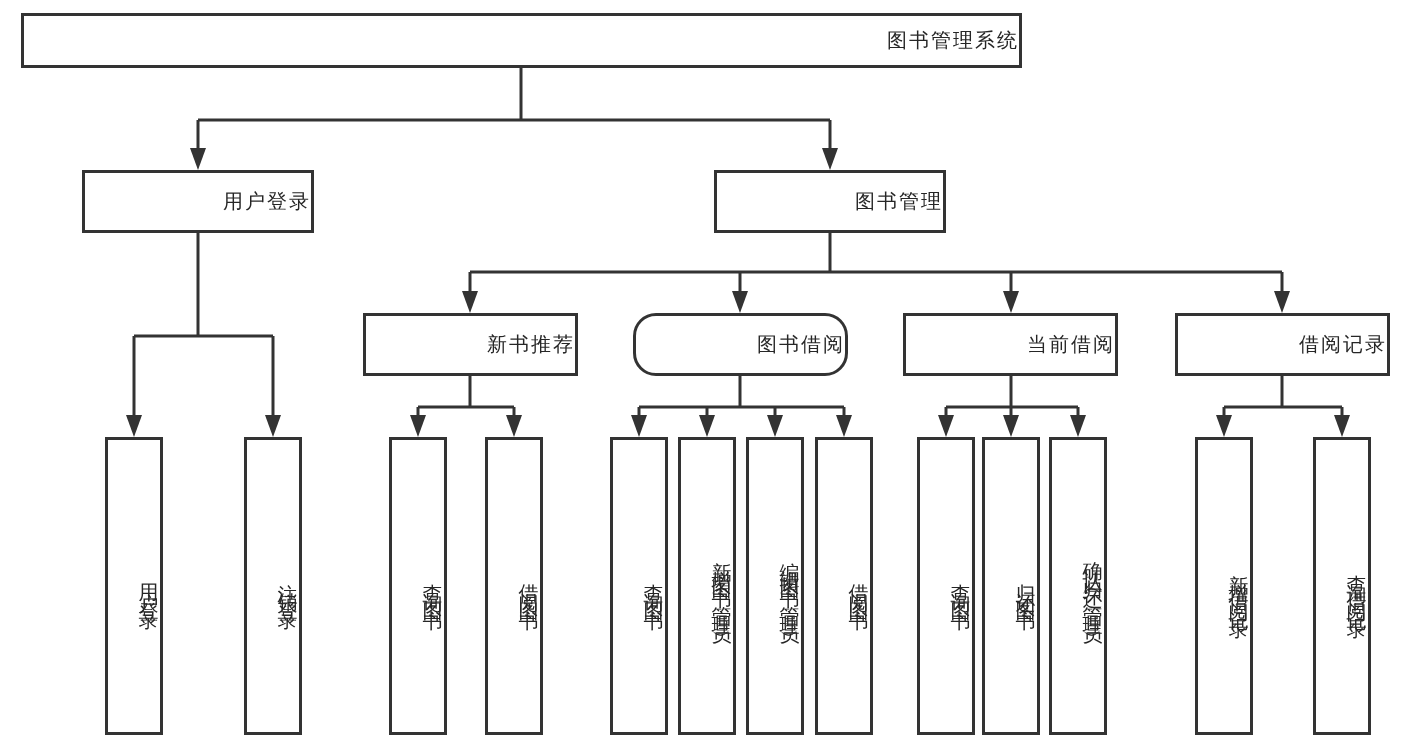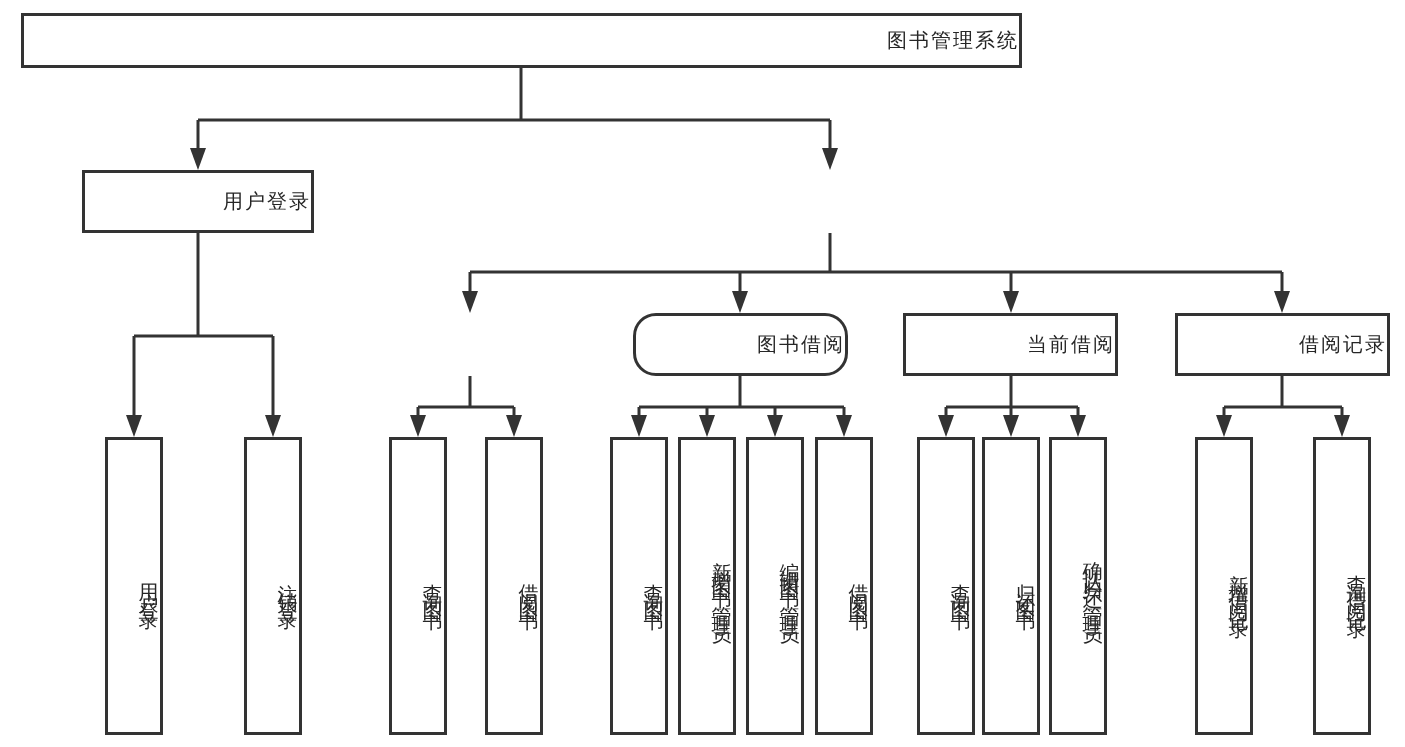--- a/index.html
+++ b/index.html
@@ -156,21 +156,27 @@
     </g>
   </svg>
 
   <div class="node n-root">
     <span>图书管理系统</span>
   </div>
 
   <div class="node n-l2a">
     <span>用户登录</span>
   </div>
-
+  <div class="node n-l2b">
+    <span>图书管理</span>
+  </div>
+
+  <div class="node n-l3 n-l3a">
+    <span>新书推荐</span>
+  </div>
   <div class="node n-l3 n-l3b">
     <span>图书借阅</span>
   </div>
   <div class="node n-l3 n-l3c">
     <span>当前借阅</span>
   </div>
   <div class="node n-l3 n-l3d">
     <span>借阅记录</span>
   </div>
 

